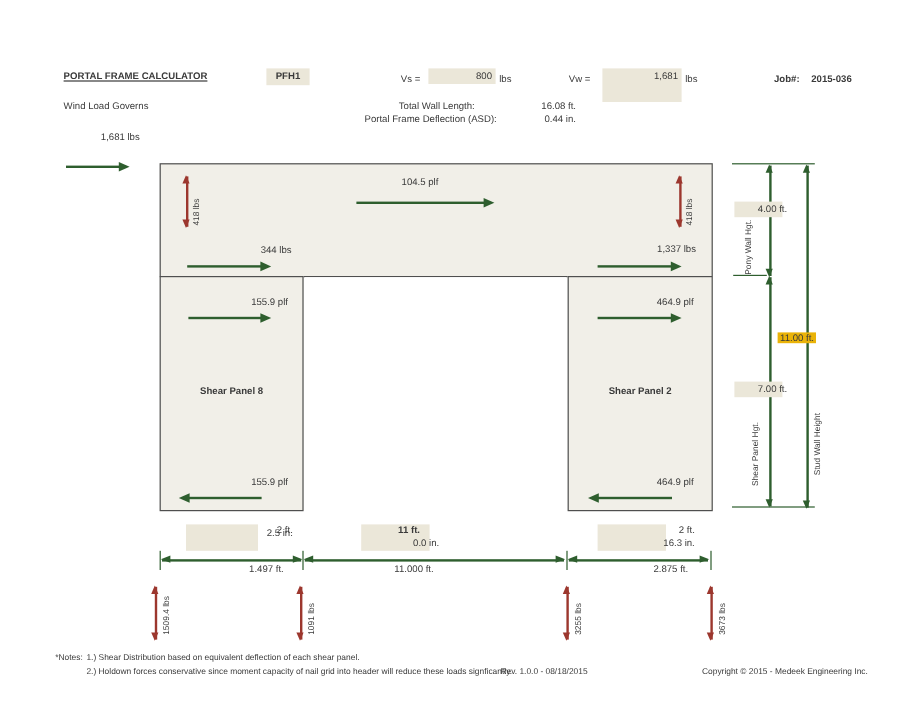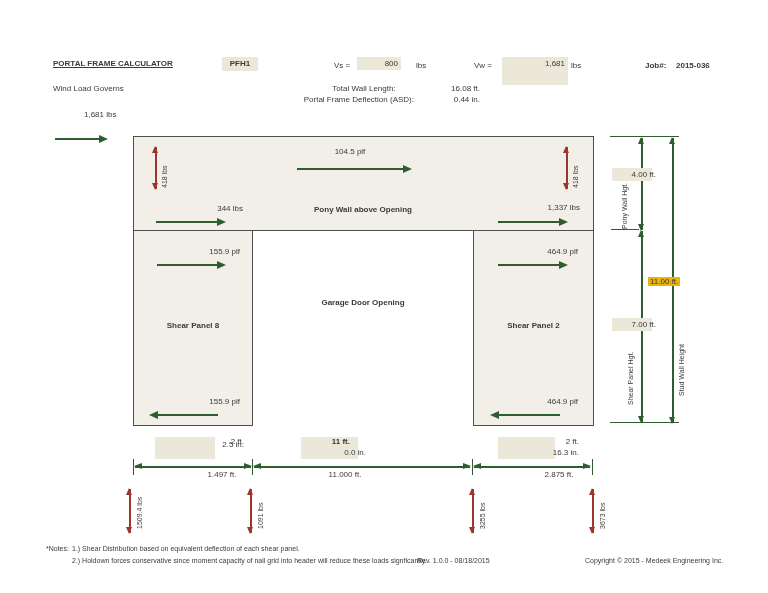--- a/index.html
+++ b/index.html
@@ -54,21 +54,21 @@
 </style>
 </head>
 <body>
 
 <div class="page">
 
   <div class="t b u" style="left:53px;top:59px;">PORTAL FRAME CALCULATOR</div>
   <div class="cell c b" style="left:222px;top:57px;width:36px;height:14px;line-height:14px;">PFH1</div>
 
   <div class="t" style="left:334px;top:61px;">Vs =</div>
-  <div class="cell r celltxt" style="left:357px;top:57px;width:44px;height:13px;padding-right:3px;box-sizing:border-box;">800</div>
+  <div class="cell r celltxt" style="left:357px;top:57px;width:56px;height:13px;padding-right:3px;box-sizing:border-box;">800</div>
   <div class="t" style="left:416px;top:61px;">lbs</div>
 
   <div class="t" style="left:474px;top:61px;">Vw =</div>
   <div class="cell r celltxt" style="left:502px;top:57px;width:66px;height:28px;padding-right:3px;box-sizing:border-box;">1,681</div>
   <div class="t" style="left:571px;top:61px;">lbs</div>
 
   <div class="t b" style="left:645px;top:61px;">Job#:</div>
   <div class="t b" style="left:676px;top:61px;">2015-036</div>
 
   <div class="t" style="left:53px;top:84px;">Wind Load Governs</div>
@@ -87,35 +87,33 @@
 
   <div class="vdr" style="left:155px;top:147px;height:42px;"></div>
   <div class="vtext" style="left:160px;top:149px;height:39px;">418 lbs</div>
 
   <div class="t c" style="left:321px;top:147px;width:58px;">104.5 plf</div>
   <div class="harrow" style="left:297px;top:168px;width:107px;"></div>
 
   <div class="t r" style="left:198px;top:204px;width:45px;">344 lbs</div>
   <div class="harrow" style="left:156px;top:221px;width:62px;"></div>
 
-  <div class="t b c" style="left:253px;top:205px;width:220px;">Pony Wall above Opening</div>
 
   <div class="t r" style="left:535px;top:203px;width:45px;">1,337 lbs</div>
   <div class="harrow" style="left:498px;top:221px;width:62px;"></div>
 
   <div class="vdr" style="left:566px;top:147px;height:42px;"></div>
   <div class="vtext" style="left:571px;top:149px;height:39px;">418 lbs</div>
 
   <div class="t r" style="left:198px;top:247px;width:42px;">155.9 plf</div>
   <div class="harrow" style="left:157px;top:264px;width:61px;"></div>
   <div class="t b c" style="left:133px;top:321px;width:120px;">Shear Panel 8</div>
   <div class="t r" style="left:198px;top:397px;width:42px;">155.9 plf</div>
   <div class="harrow w" style="left:157px;top:414px;width:61px;"></div>
 
-  <div class="t b c" style="left:253px;top:298px;width:220px;">Garage Door Opening</div>
 
   <div class="t r" style="left:536px;top:247px;width:42px;">464.9 plf</div>
   <div class="harrow" style="left:498px;top:264px;width:62px;"></div>
   <div class="t b c" style="left:473px;top:321px;width:121px;">Shear Panel 2</div>
   <div class="t r" style="left:536px;top:397px;width:42px;">464.9 plf</div>
   <div class="harrow w" style="left:498px;top:414px;width:62px;"></div>
 
   <div class="gl" style="left:610px;top:136px;width:69px;height:1px;"></div>
   <div class="gl" style="left:611px;top:229px;width:28px;height:1px;"></div>
   <div class="gl" style="left:610px;top:422px;width:69px;height:1px;"></div>

